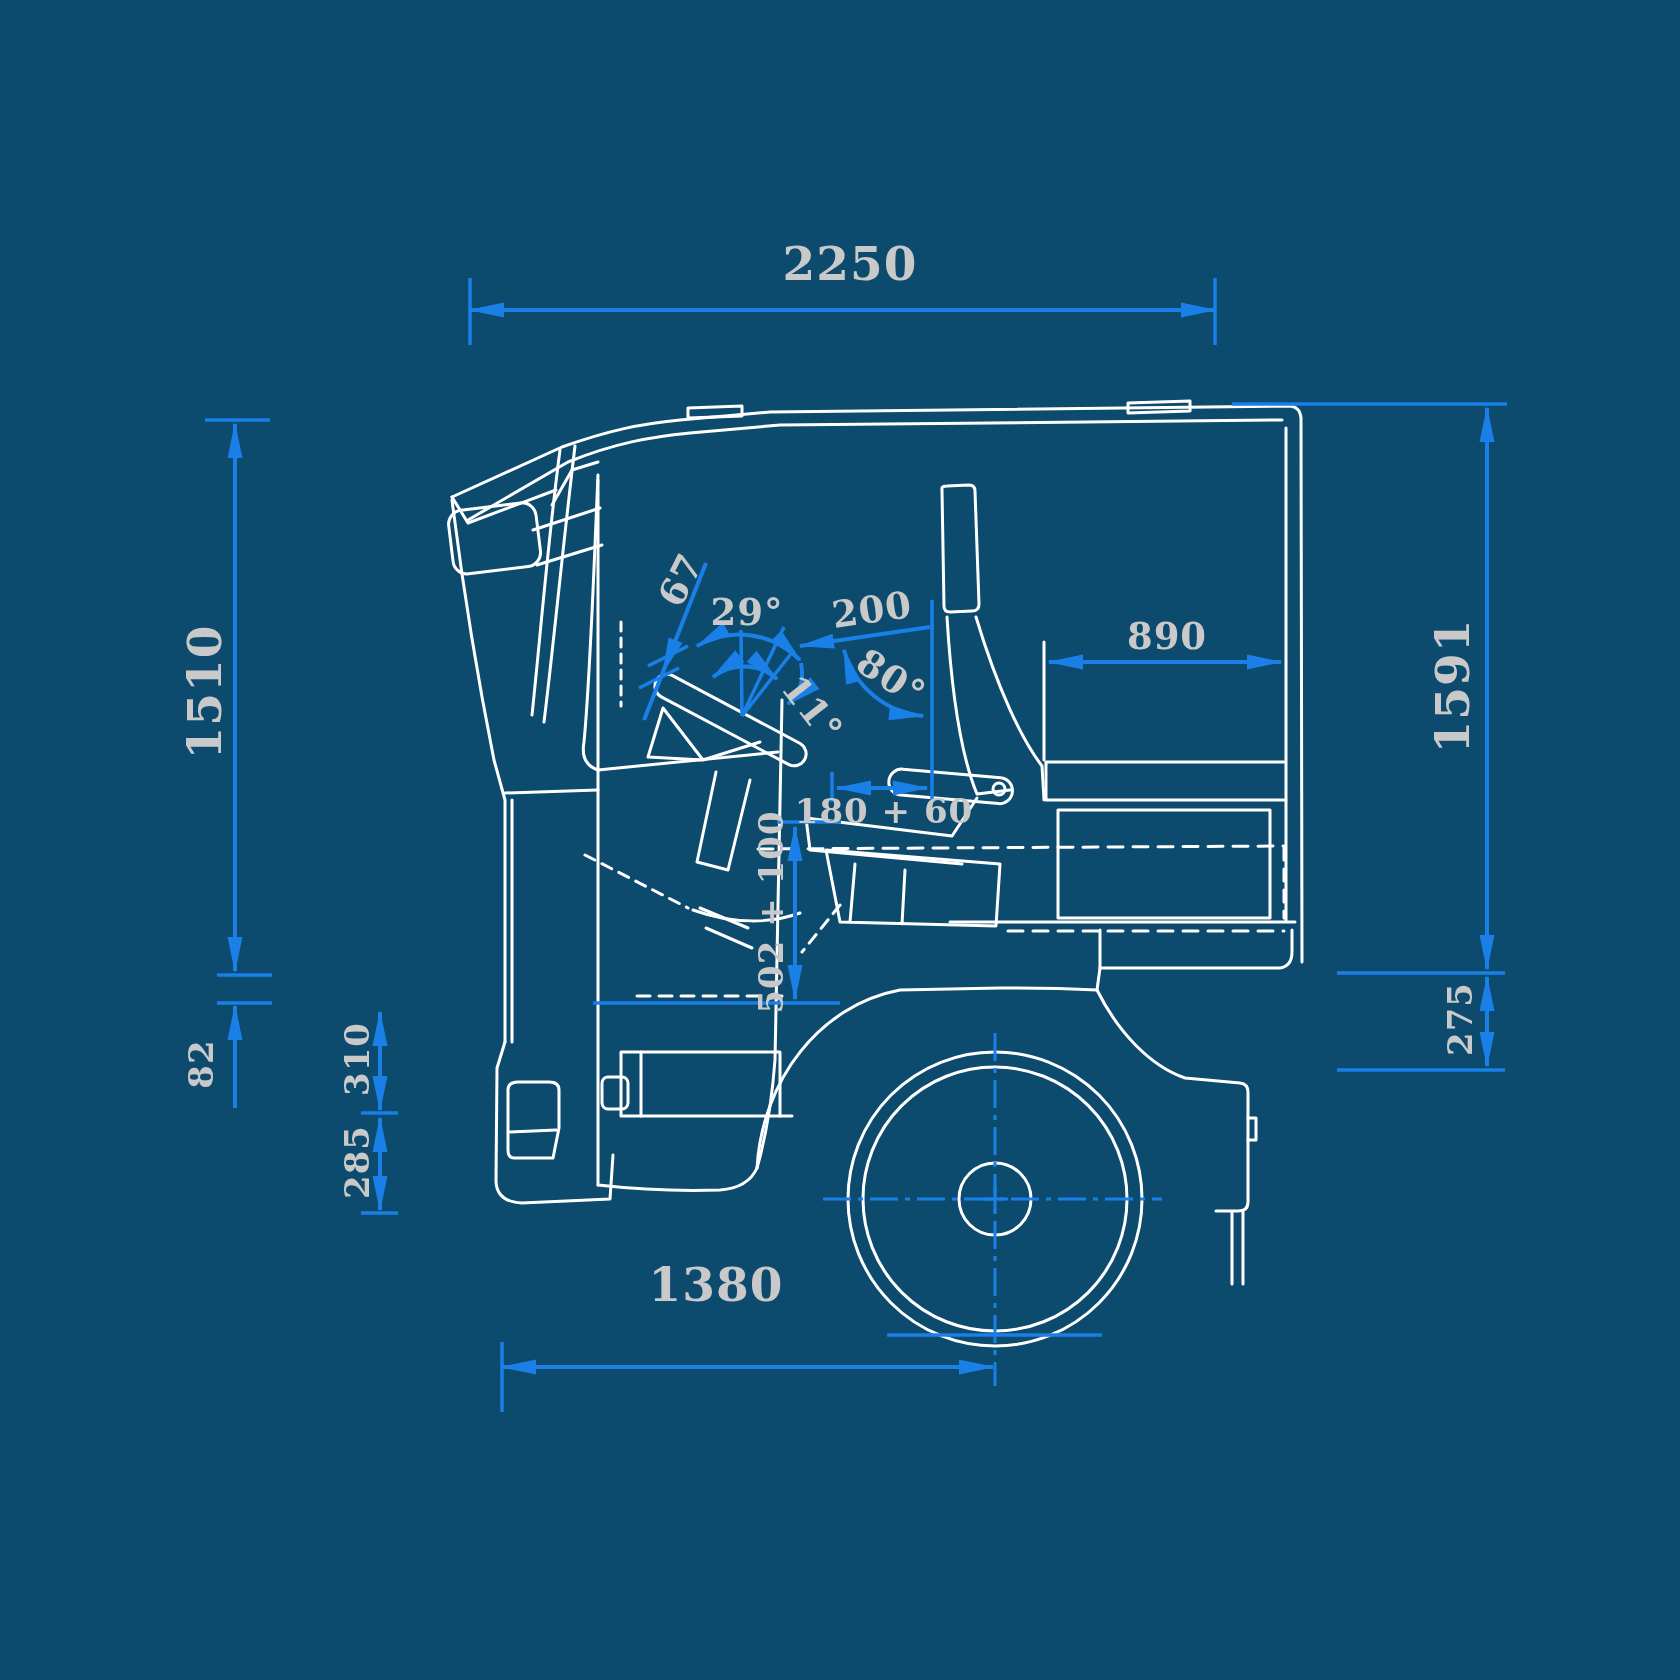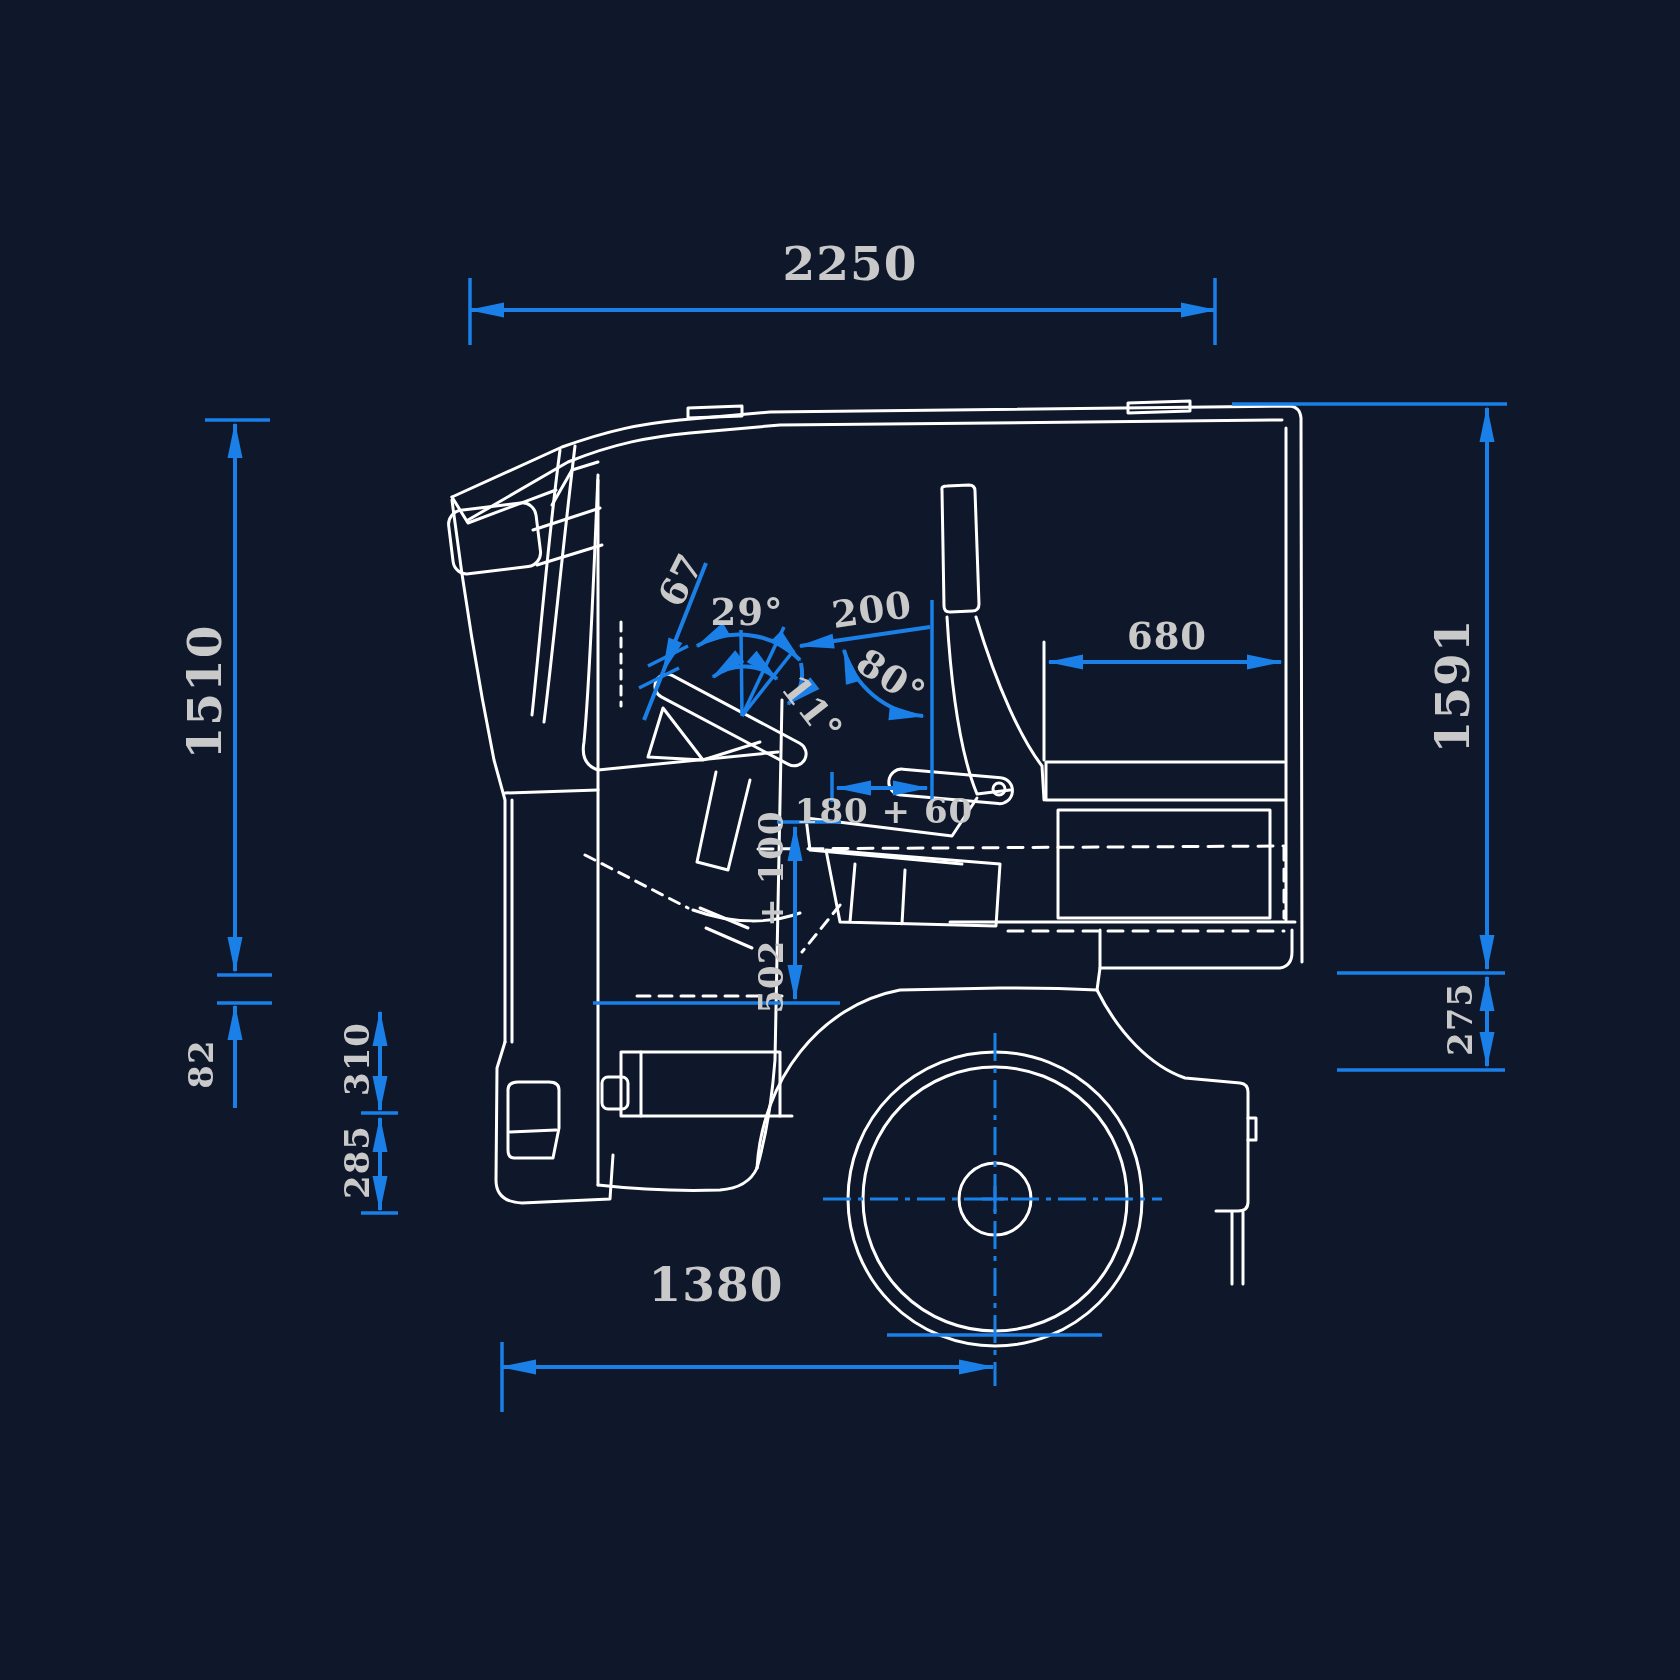--- a/index.html
+++ b/index.html
@@ -1,16 +1,16 @@
 <!DOCTYPE html>
 <html><head>
 <meta charset="utf-8">
 <style>
   html,body{margin:0;padding:0;background:#000;}
-  .stage{position:relative;width:1680px;height:1680px;background:#0f172a;overflow:hidden;
+  .stage{position:relative;width:1680px;height:1680px;background:#0c4a6e;overflow:hidden;
          font-family:"DejaVu Serif",serif;text-align:center;}
   .stage svg{position:absolute;left:0;top:0;}
   .lbl{position:absolute;color:#c9c9c9;font-weight:bold;white-space:nowrap;
        transform:translate(-50%,-50%);letter-spacing:1px;line-height:1;}
   .s46{font-size:47px;}
   .s36{font-size:37px;}
   .s34{font-size:34px;}
   .r90{transform:translate(-50%,-50%) rotate(-90deg);}
   .rm8{transform:translate(-50%,-50%) rotate(-8deg);}
   .r33{transform:translate(-50%,-50%) rotate(33deg);}
@@ -153,21 +153,21 @@
   </svg>
 
   <span class="lbl s46" style="left:850px;top:263px;">2250</span>
   <span class="lbl s46 r90" style="left:204px;top:692px;">1510</span>
   <span class="lbl s34 r90" style="left:201px;top:1064px;">82</span>
   <span class="lbl s34 r90" style="left:357px;top:1059px;">310</span>
   <span class="lbl s34 r90" style="left:357px;top:1162px;">285</span>
   <span class="lbl s46 r90" style="left:1452px;top:686px;">1591</span>
   <span class="lbl s34 r90" style="left:1460px;top:1019px;">275</span>
   <span class="lbl s46" style="left:716px;top:1284px;">1380</span>
-  <span class="lbl s36" style="left:1167px;top:636px;">680</span>
+  <span class="lbl s36" style="left:1167px;top:636px;">890</span>
   <span class="lbl s36 rm8" style="left:872px;top:610px;">200</span>
   <span class="lbl s36" style="left:747px;top:612px;">29°</span>
   <span class="lbl s36 r33" style="left:891px;top:678px;">80°</span>
   <span class="lbl s36 r52" style="left:812px;top:709px;">11°</span>
   <span class="lbl s36 rm63" style="left:681px;top:580px;">67</span>
   <span class="lbl s34" style="left:884px;top:811px;">180 + 60</span>
   <span class="lbl s34 r90" style="left:771px;top:912px;">502 + 100</span>
 
 </div>
 

